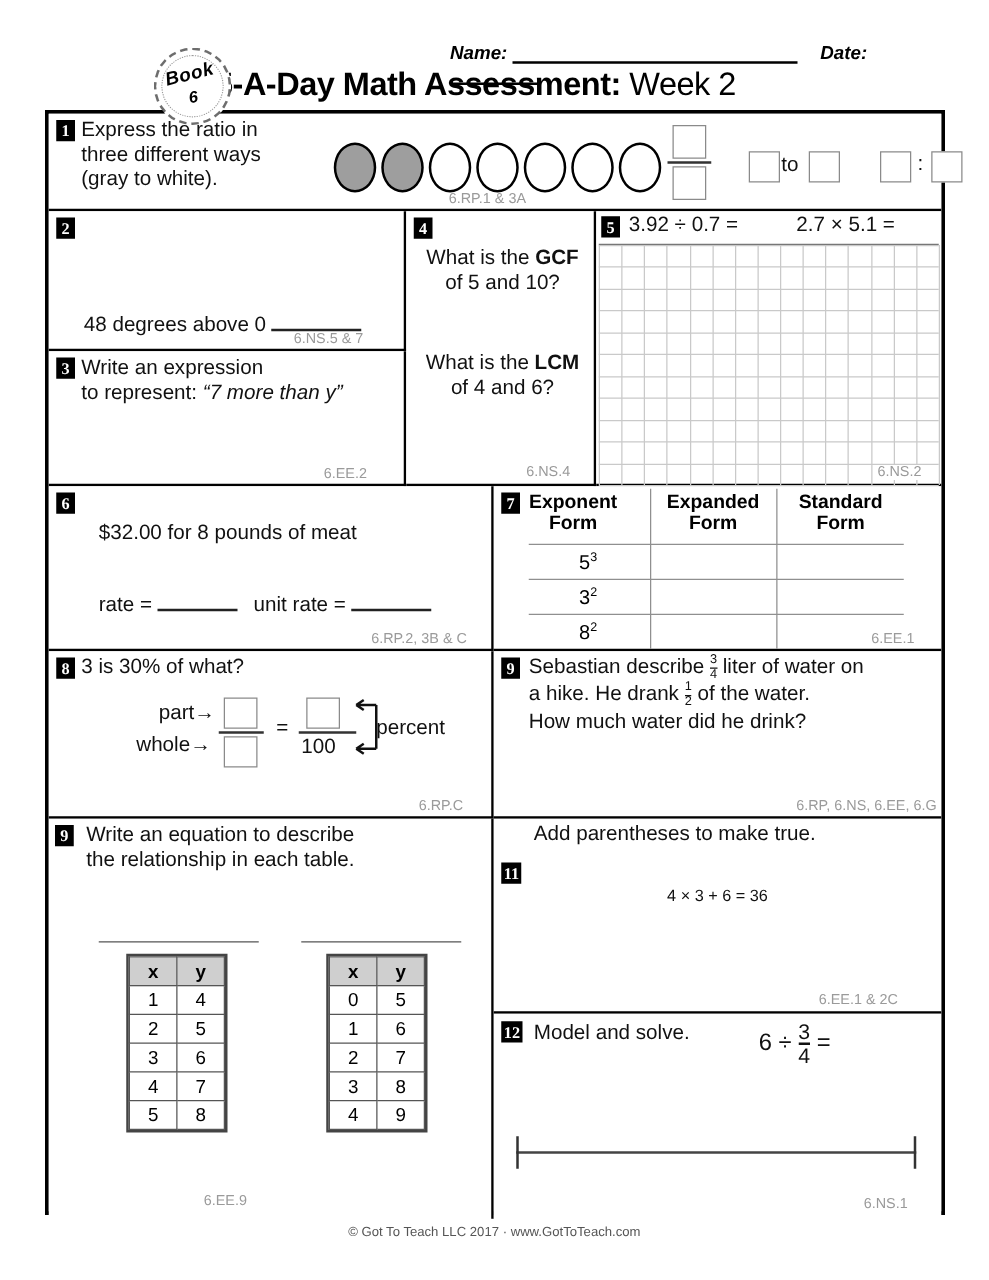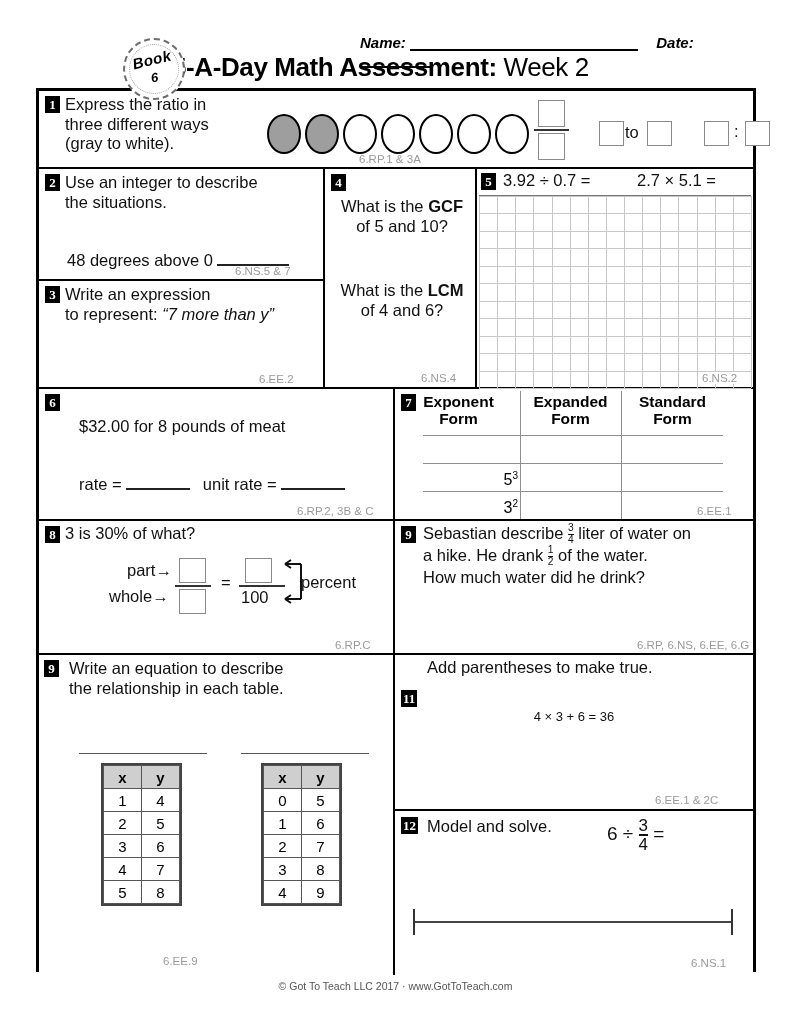--- a/index.html
+++ b/index.html
@@ -110,21 +110,21 @@
   .gl { position: absolute; background: #c9c9c9; }
 
   
   .t7 { position: absolute; }
   .t7 .hd {
     position: absolute; text-align: center;
     font-size: 15.5px; font-weight: bold; line-height: 17px;
   }
   .t7 .vline { position: absolute; width: 1.4px; background: #8f8f8f; }
   .t7 .hline { position: absolute; height: 1.2px; background: #8f8f8f; }
-  .t7 .cellv { position: absolute; text-align: right; font-size: 16px; margin-top: 29px; }
+  .t7 .cellv { position: absolute; text-align: center; font-size: 16px; }
   sup { font-size: 10px; vertical-align: super; }
 
   
   .xy { position: absolute; border: 2px solid #444; border-collapse: collapse; }
   .xy table { border-collapse: collapse; }
   .xy td, .xy th {
     border: 1px solid #555;
     width: 38px; height: 23px;
     text-align: center;
     font-size: 15px;
@@ -214,24 +214,20 @@
 
       <div class="sqbox" style="left:665px;top:30px;width:25px;height:25px;"></div>
       <div class="qtext" style="left:695px;top:31px;">:</div>
       <div class="sqbox" style="left:706px;top:30px;width:25px;height:25px;"></div>
 
       <div class="std" style="left:320px;top:62px;">6.RP.1 &amp; 3A</div>
     </div>
 
     <div class="cell bd-b bd-r" style="left:0;top:78px;width:286px;height:112px;">
       <div class="qnum" style="left:6px;top:5px;">2</div>
-      <div class="qtext" style="left:26px;top:4px;width:256px;">
-        <div>Use an integer to describe</div>
-        <div>the situations.</div>
-      </div>
       <div class="qtext" style="left:28px;top:82px;">
         <span>48 degrees above 0</span>
         <span class="blank" style="width:72px"></span>
       </div>
       <div class="std" style="left:196px;top:96px;">6.NS.5 &amp; 7</div>
     </div>
 
     <div class="cell bd-b bd-r" style="left:0;top:190px;width:286px;height:108px;">
       <div class="qnum" style="left:6px;top:5px;">3</div>
       <div class="qtext" style="left:26px;top:4px;width:258px;">

